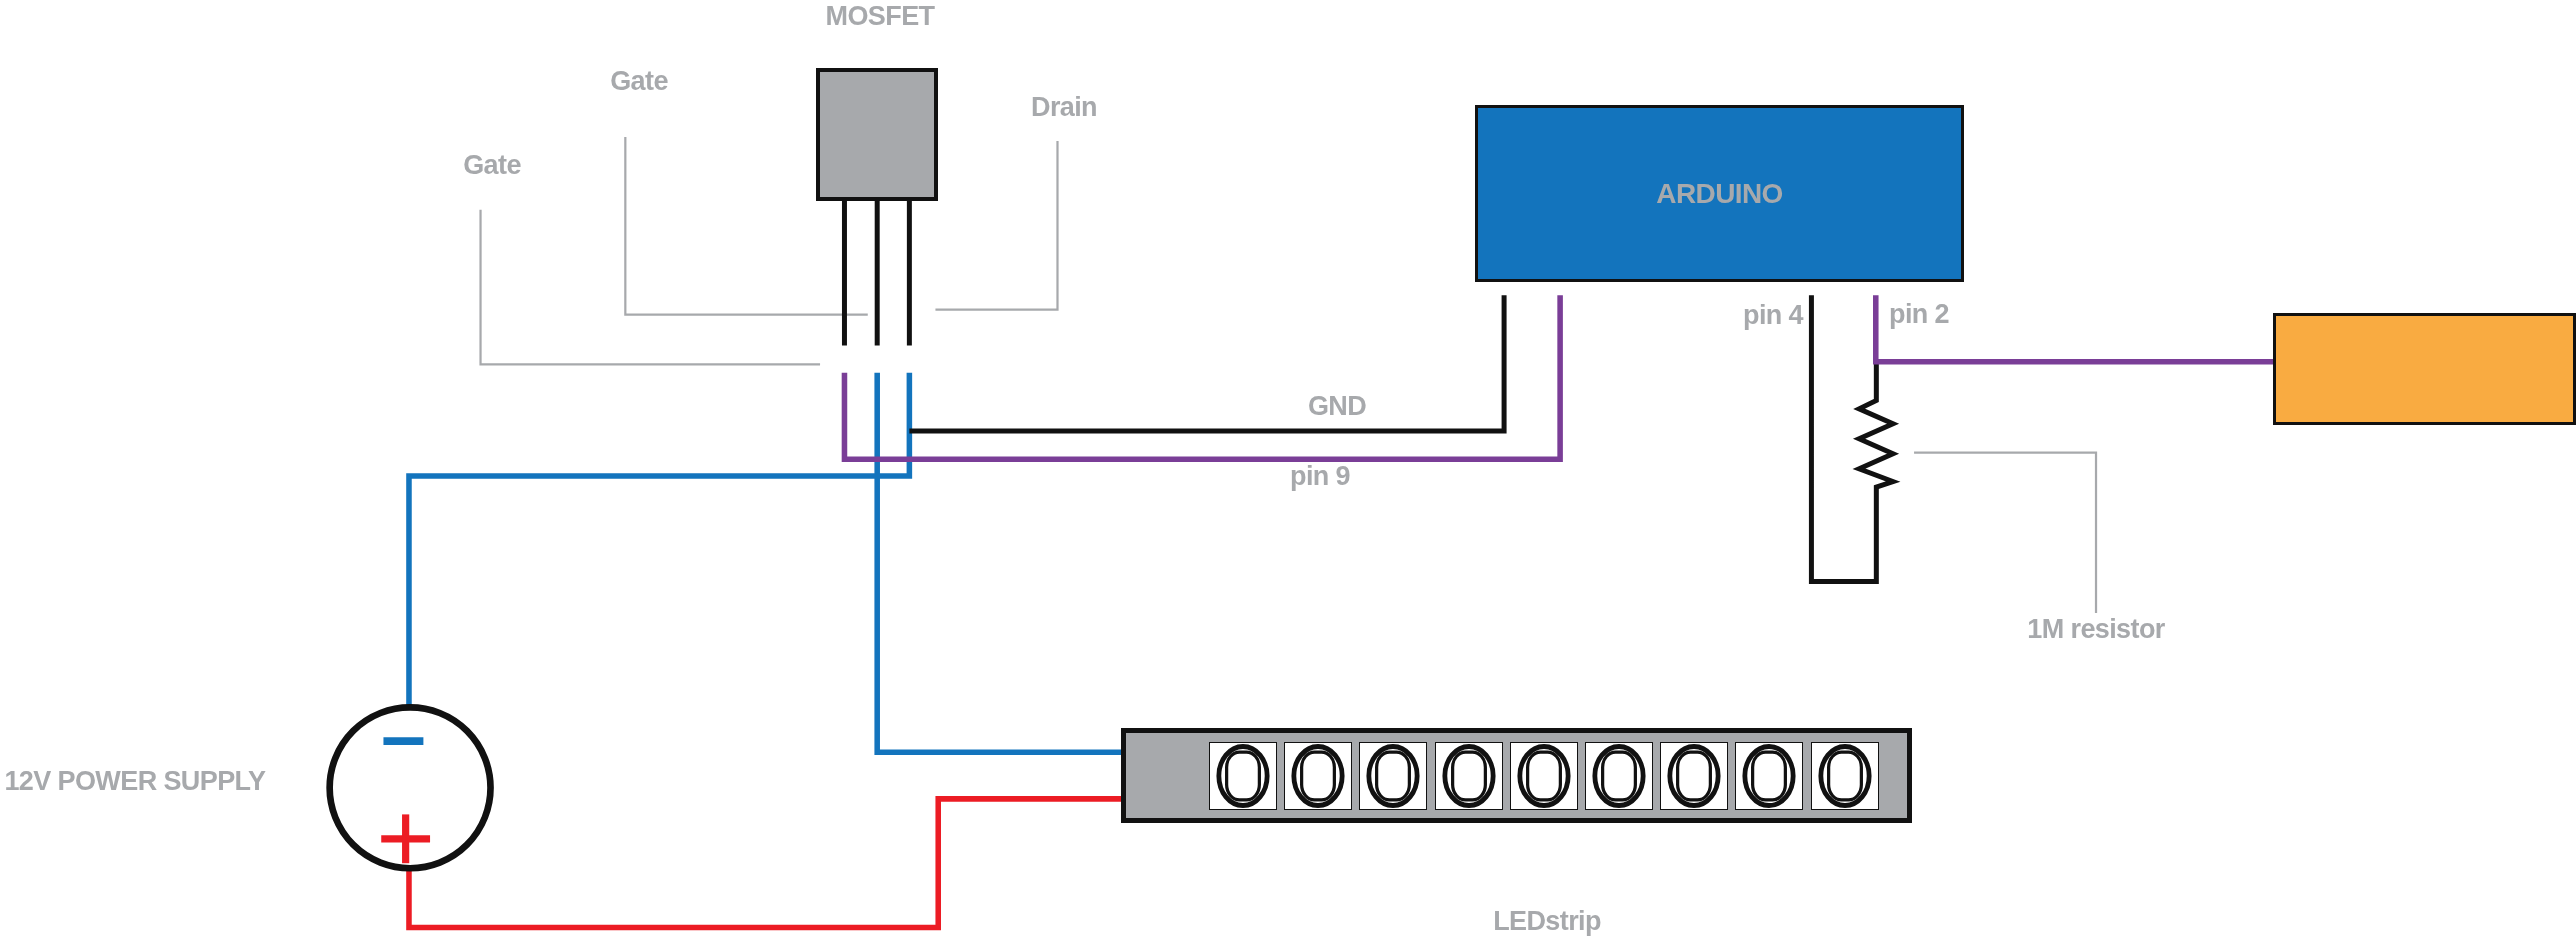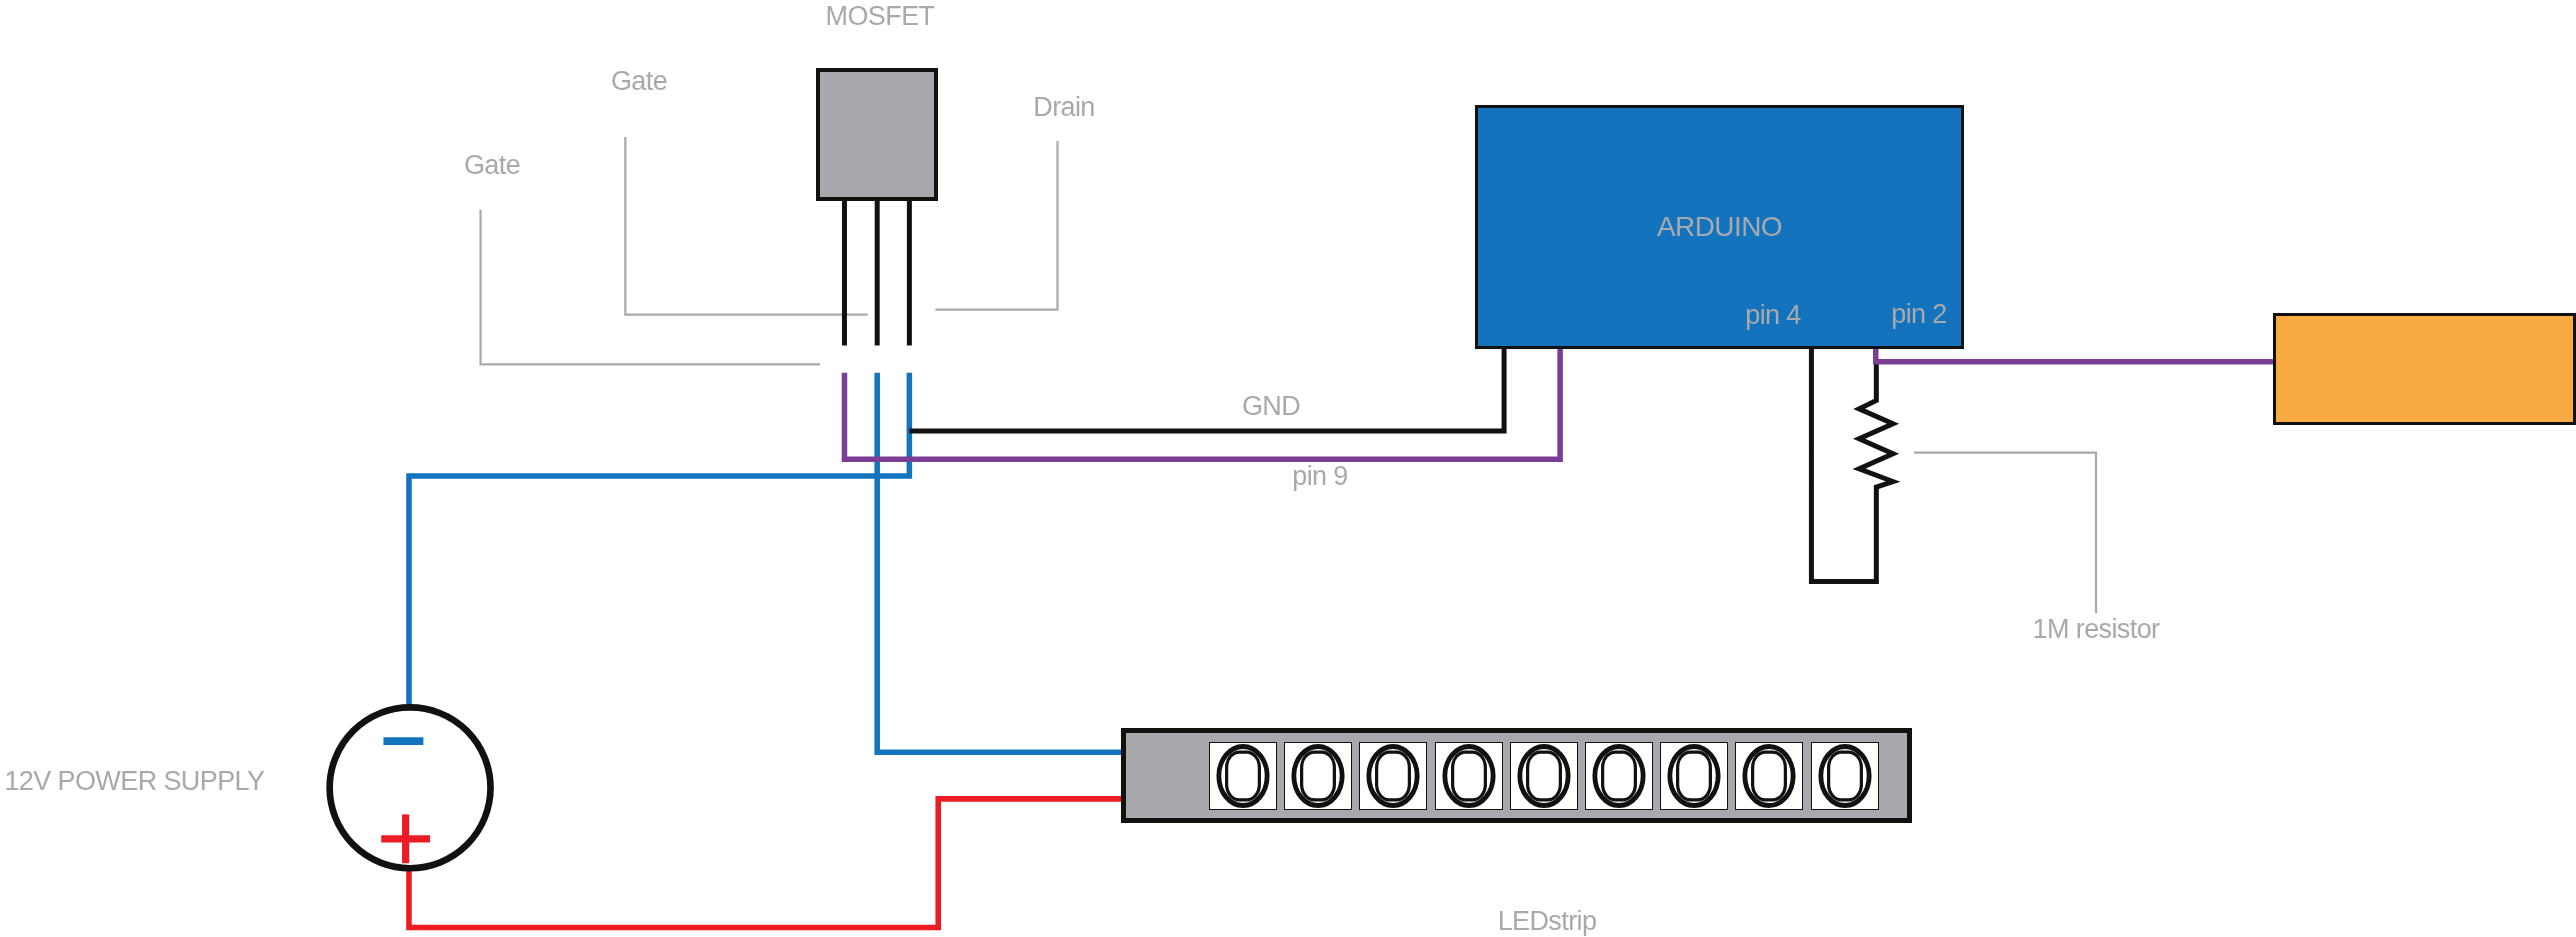--- a/index.html
+++ b/index.html
@@ -7,31 +7,31 @@
     --gray:#A7A9AC; --orange:#F9AB41; --black:#111111; --white:#FFFFFF;
   }
   html,body{margin:0;padding:0;background:#fff;}
   .canvas{
     position:relative; width:2576px; height:937px; overflow:hidden;
     background:var(--white);
     font-family:"Liberation Sans","DejaVu Sans",sans-serif;
   }
   svg.wires{position:absolute;left:0;top:0;width:2576px;height:937px;}
   .lbl{
-    position:absolute; color:var(--gray); font-weight:normal;
+    position:absolute; color:var(--gray); font-weight:bold;
     font-size:27px; letter-spacing:-0.6px; white-space:nowrap; line-height:1;
   }
   .lbl.center{transform:translateX(-50%);}
   .box{position:absolute; box-sizing:border-box;}
   .mosfet-box{
     left:816px; top:68px; width:122px; height:133px;
     background:var(--gray); border:4.4px solid var(--black);
   }
   .arduino-box{
-    left:1475px; top:105px; width:489px; height:244px;
+    left:1475px; top:105px; width:489px; height:177px;
     background:var(--blue); border:3.3px solid var(--black);
     display:flex; align-items:center; justify-content:center;
   }
   .arduino-box .lbl{position:static; font-size:28px;}
   .foil-box{
     left:2273px; top:313px; width:303px; height:112px;
     background:var(--orange); border:3.9px solid var(--black);
   }
   .ledstrip-box{
     left:1121px; top:728px; width:791px; height:95px;
@@ -166,20 +166,20 @@
     </div>
   </div>
   </div>
 
   <div class="lbl center" style="left:880px; top:3.3px">MOSFET</div>
   <div class="lbl center" style="left:639px; top:68px">Gate</div>
   <div class="lbl center" style="left:492px;  top:152px">Gate</div>
   <div class="lbl center" style="left:1064px; top:94px">Drain</div>
   <div class="lbl center" style="left:1773px; top:302px">pin 4</div>
   <div class="lbl center" style="left:1919px; top:301px">pin 2</div>
-  <div class="lbl center" style="left:1271px; top:393px">GND</div>
+  <div class="lbl center" style="left:1337px; top:393px">GND</div>
   <div class="lbl center" style="left:1320px; top:463px">pin 9</div>
   <div class="lbl center" style="left:2096px; top:616px">1M resistor</div>
   <div class="lbl center" style="left:1547px; top:908px">LEDstrip</div>
   <div class="lbl" style="left:4.4px;    top:768px">12V POWER SUPPLY</div>
 
 </div>
 
 
 </body></html>

